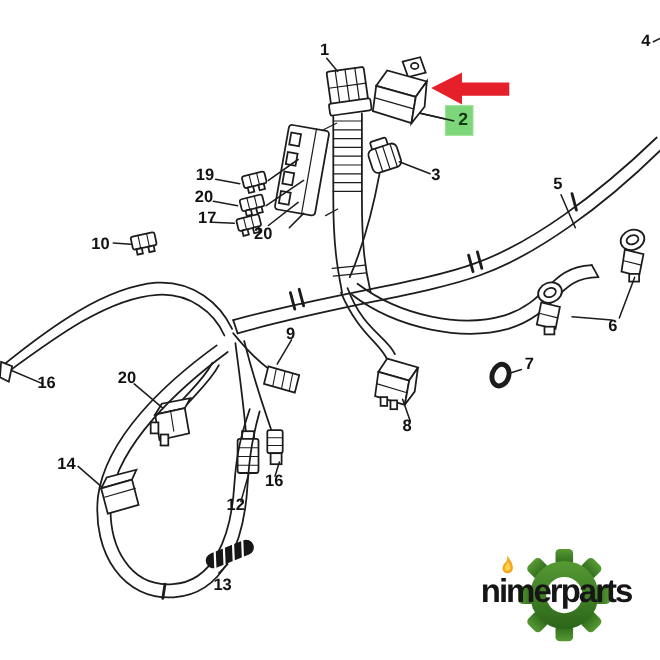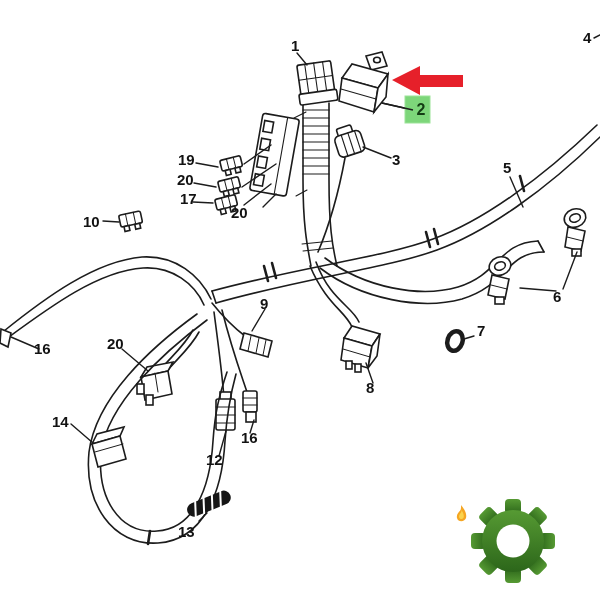--- a/index.html
+++ b/index.html
@@ -251,21 +251,21 @@
   <div class="callout" style="left:392px;top:152px">3</div>
   <div class="callout" style="left:583px;top:30px">4</div>
   <div class="callout" style="left:503px;top:160px">5</div>
   <div class="callout" style="left:553px;top:289px">6</div>
   <div class="callout" style="left:477px;top:323px">7</div>
   <div class="callout" style="left:366px;top:380px">8</div>
   <div class="callout" style="left:260px;top:296px">9</div>
   <div class="callout" style="left:83px;top:214px">10</div>
   <div class="callout" style="left:241px;top:430px">16</div>
   <div class="callout" style="left:206px;top:452px">12</div>
-  <div class="callout" style="left:178px;top:524px">13</div>
+  <div class="callout" style="left:194px;top:524px">13</div>
   <div class="callout" style="left:52px;top:414px">14</div>
   <div class="callout" style="left:107px;top:336px">20</div>
   <div class="callout" style="left:34px;top:341px">16</div>
   <div class="callout" style="left:180px;top:191px">17</div>
   <div class="callout" style="left:177px;top:172px">20</div>
   <div class="callout" style="left:178px;top:152px">19</div>
   <div class="callout" style="left:231px;top:205px">20</div>
 
   <div class="logo">
     <svg width="178" height="100" viewBox="0 0 178 100">
@@ -283,19 +283,20 @@
           <rect x="-8" y="-42" width="16" height="15" rx="4" transform="rotate(135)"></rect>
           <rect x="-8" y="-42" width="16" height="15" rx="4" transform="rotate(180)"></rect>
           <rect x="-8" y="-42" width="16" height="15" rx="4" transform="rotate(225)"></rect>
           <rect x="-8" y="-42" width="16" height="15" rx="4" transform="rotate(270)"></rect>
           <rect x="-8" y="-42" width="16" height="15" rx="4" transform="rotate(315)"></rect>
           <circle cx="0" cy="0" r="31"></circle>
           <circle cx="0" cy="0" r="16.5" fill="#ffffff"></circle>
         </g>
       </g>
     </svg>
+    <span class="logo-text">nimerparts</span>
     <svg class="flame" width="178" height="100" viewBox="0 0 178 100">
       <path d="M36,10 C40,15 42,19 41,23 C40,27 33,27.5 32,23 C31.2,19.6 33.5,17.5 35.2,15.5 C36,14.3 36.2,12.5 36,10 Z" fill="#f5a623"></path>
       <path d="M36.5,15 C38.5,18 39.3,20.5 38.6,22.6 C38,24.6 34.6,24.7 34.1,22.3 C33.7,20.4 35,19 36,17.6 C36.4,17 36.5,16.2 36.5,15 Z" fill="#fbd34d"></path>
     </svg>
   </div>
 
 </div>
 
 </body></html>

